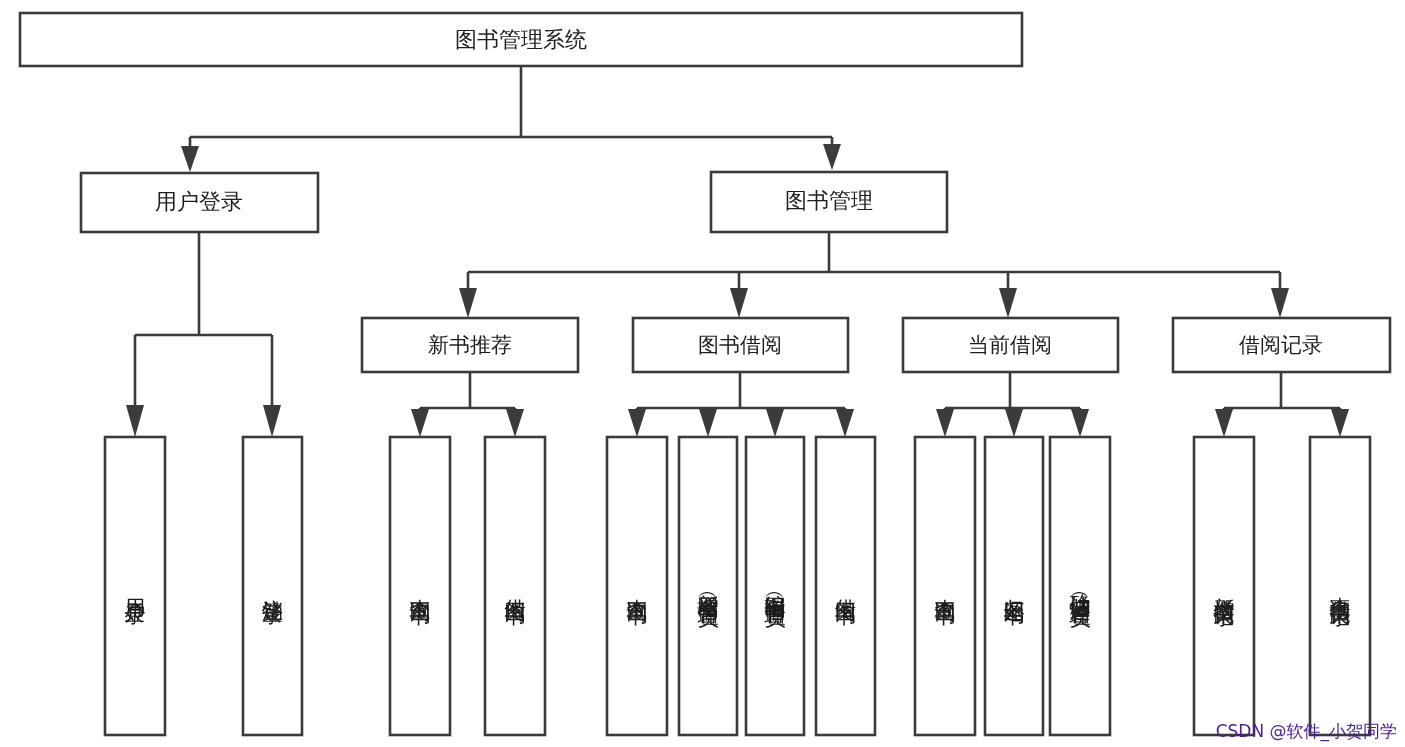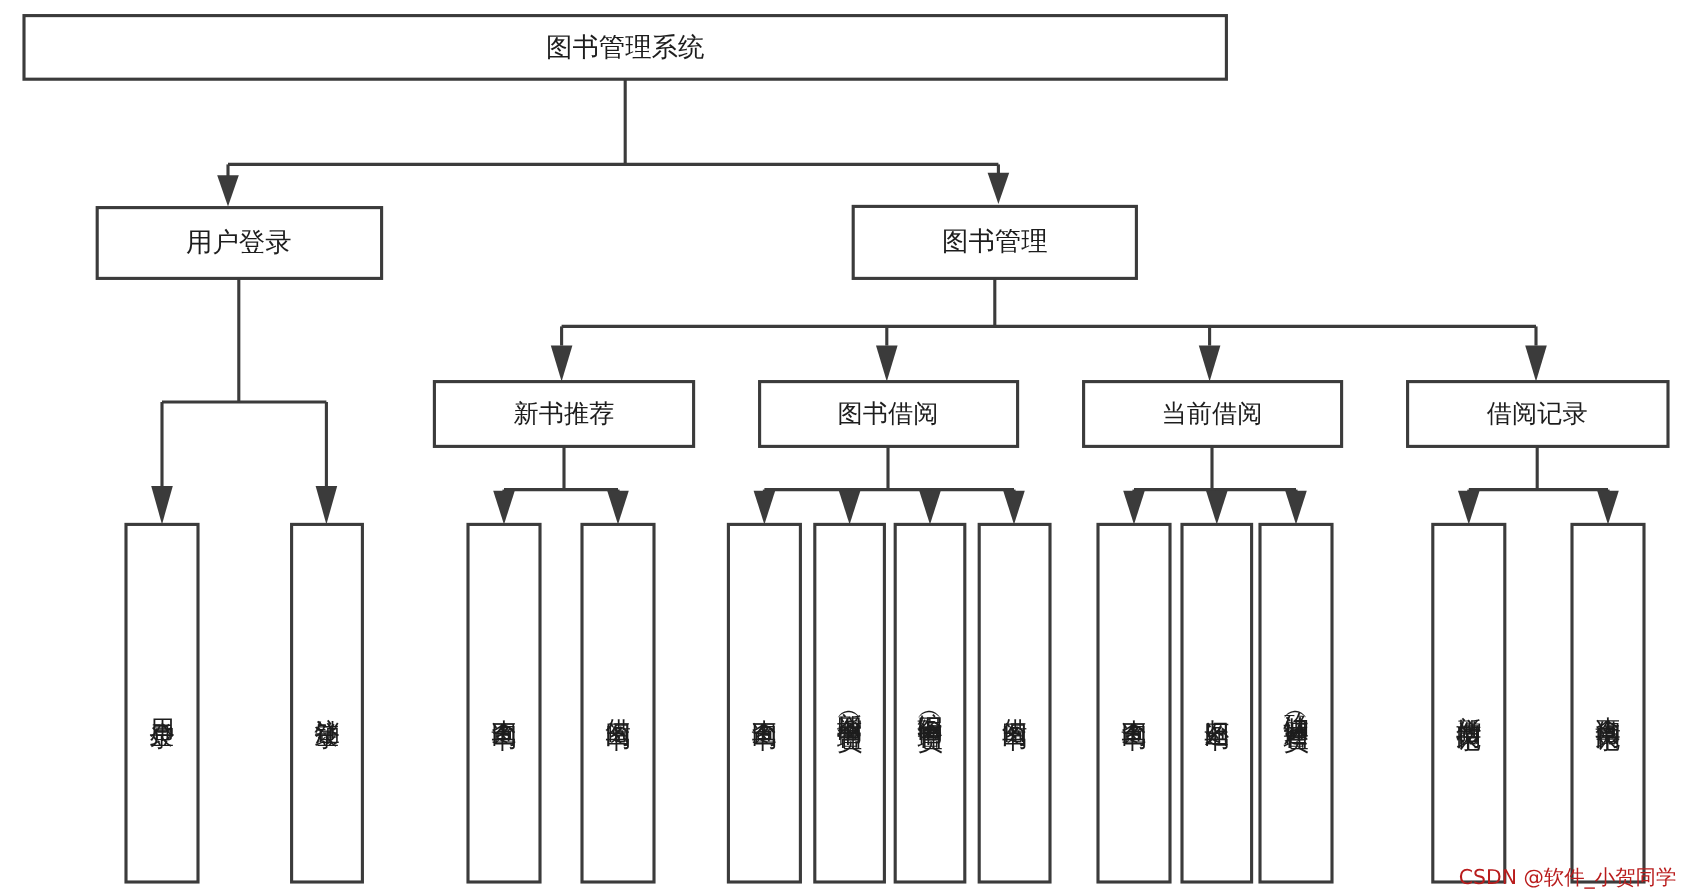--- a/index.html
+++ b/index.html
@@ -34,21 +34,21 @@
     color:#1d1d1d;
     white-space:nowrap;
     pointer-events:none;
   }
   #watermark{
     position:absolute;
     right:8px;
     bottom:4px;
     font-family:"DejaVu Sans","Liberation Sans",sans-serif;
     font-size:17px;
-    color:#b91c1c;
+    color:#4c1d95;
     white-space:nowrap;
   }
 </style>
 </head>
 <body>
 
 <div id="canvas">
 
   <svg id="diagram" viewBox="0 0 1405 747">
 

